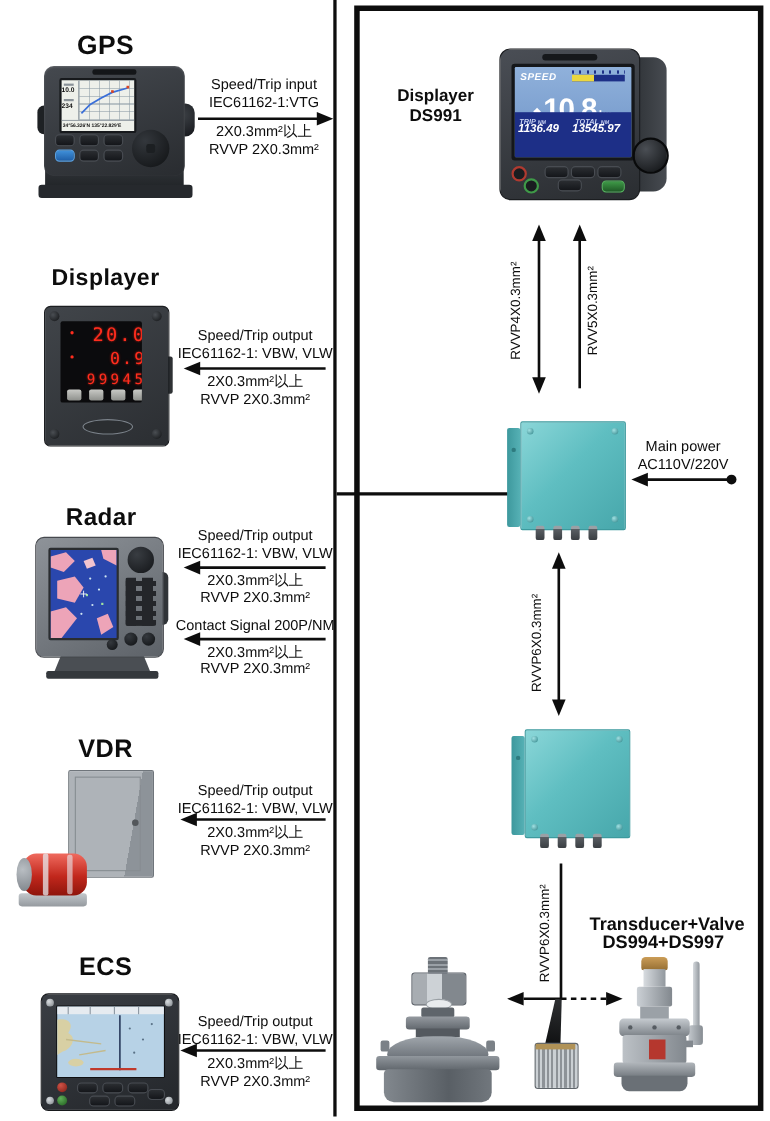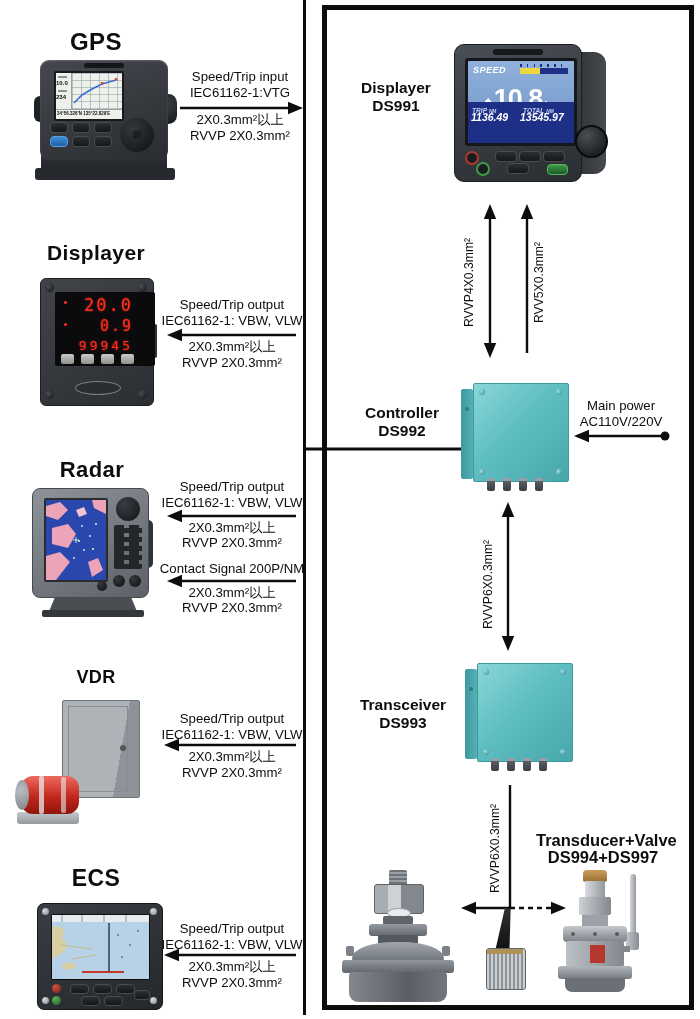--- a/index.html
+++ b/index.html
@@ -105,21 +105,21 @@
         <polygon points="566,908 551,901.8 551,914.2" stroke="none"></polygon>
       </g>
     </g>
   </svg>
 
   <div class="abs" style="left:322px;top:5px;width:362px;height:995px;border:5px solid #0d0d0d"></div>
 
   <div class="name-lbl" style="left:46px;top:28px;width:100px;font-size:24px">GPS</div>
   <div class="name-lbl" style="left:36px;top:241px;width:120px;font-size:21px">Displayer</div>
   <div class="name-lbl" style="left:42px;top:457px;width:100px;font-size:22px">Radar</div>
-  <div class="name-lbl" style="left:46px;top:667px;width:100px;font-size:18px">VDR</div>
+  <div class="name-lbl" style="left:46px;top:667px;width:100px;font-size:23px">VDR</div>
   <div class="name-lbl" style="left:46px;top:865px;width:100px;font-size:23px">ECS</div>
 
   <div class="conn-lbl" style="left:165px;top:69px">Speed/Trip input</div>
   <div class="conn-lbl" style="left:165px;top:85px">IEC61162-1:VTG</div>
   <div class="conn-lbl" style="left:165px;top:112px">2X0.3mm²以上</div>
   <div class="conn-lbl" style="left:165px;top:128px">RVVP 2X0.3mm²</div>
 
   <div class="conn-lbl" style="left:157px;top:297px">Speed/Trip output</div>
   <div class="conn-lbl" style="left:157px;top:313px">IEC61162-1: VBW, VLW</div>
   <div class="conn-lbl" style="left:157px;top:339px">2X0.3mm²以上</div>
@@ -143,28 +143,20 @@
   <div class="conn-lbl" style="left:157px;top:937px">IEC61162-1: VBW, VLW</div>
   <div class="conn-lbl" style="left:157px;top:959px">2X0.3mm²以上</div>
   <div class="conn-lbl" style="left:157px;top:975px">RVVP 2X0.3mm²</div>
 
   <div class="conn-lbl" style="left:546px;top:398px">Main power</div>
   <div class="conn-lbl" style="left:546px;top:414px">AC110V/220V</div>
 
   <div class="abs" style="left:340px;top:79px;width:112px">
     <div class="sub-lbl" style="position:static">Displayer</div>
     <div class="sub-lbl" style="position:static">DS991</div>
-  </div>
-  <div class="abs" style="left:346px;top:404px;width:112px">
-    <div class="sub-lbl" style="position:static">Controller</div>
-    <div class="sub-lbl" style="position:static">DS992</div>
-  </div>
-  <div class="abs" style="left:347px;top:696px;width:112px">
-    <div class="sub-lbl" style="position:static">Transceiver</div>
-    <div class="sub-lbl" style="position:static">DS993</div>
   </div>
   <div class="abs" style="left:536px;top:832px;width:134px">
     <div class="big-lbl" style="position:static">Transducer+Valve</div>
     <div class="big-lbl" style="position:static">DS994+DS997</div>
   </div>
 
   <div class="vcab" style="left:462px;top:212px;height:140px">RVVP4X0.3mm²</div>
   <div class="vcab" style="left:532px;top:212px;height:140px">RVV5X0.3mm²</div>
   <div class="vcab" style="left:481px;top:518px;height:132px">RVVP6X0.3mm²</div>
   <div class="vcab" style="left:488px;top:792px;height:112px">RVVP6X0.3mm²</div>
@@ -207,21 +199,21 @@
     </div>
   </div>
 
   <div class="abs" style="left:40px;top:278px;width:118px;height:126px">
     <div class="abs" style="left:108px;top:46px;width:9px;height:34px;background:#2e3134;border-radius:2px"></div>
     <div class="abs" style="left:0;top:0;width:112px;height:126px;background:linear-gradient(150deg,#41454a,#2b2e32);border:1px solid #1c1e21;border-radius:6px">
       <div class="screw" style="left:4px;top:4px"></div>
       <div class="screw" style="left:97px;top:4px"></div>
       <div class="screw" style="left:4px;top:111px"></div>
       <div class="screw" style="left:97px;top:111px"></div>
-      <div class="abs" style="left:14px;top:13px;width:100px;height:74px;background:#0b0b0d;border-radius:2px;overflow:hidden">
+      <div class="abs" style="left:14px;top:13px;width:74px;height:74px;background:#0b0b0d;border-radius:2px;overflow:hidden">
         <div class="abs" style="left:9px;top:9px;width:3px;height:3px;background:#ff2d1e;border-radius:50%"></div>
         <div class="led abs" style="left:0;top:3px;width:78px;font-size:17px;letter-spacing:2px">20.0</div>
         <div class="abs" style="left:9px;top:31px;width:3px;height:3px;background:#ff2d1e;border-radius:50%"></div>
         <div class="led abs" style="left:0;top:25px;width:78px;font-size:15px;letter-spacing:2px">0.9</div>
         <div class="led abs" style="left:0;top:46px;width:78px;font-size:13px;letter-spacing:3px">99945</div>
         <div class="abs" style="left:6px;top:62px;width:13px;height:10px;background:linear-gradient(#c9cac6,#8f918d);border-radius:2px"></div>
         <div class="abs" style="left:26px;top:62px;width:13px;height:10px;background:linear-gradient(#c9cac6,#8f918d);border-radius:2px"></div>
         <div class="abs" style="left:46px;top:62px;width:13px;height:10px;background:linear-gradient(#c9cac6,#8f918d);border-radius:2px"></div>
         <div class="abs" style="left:66px;top:62px;width:13px;height:10px;background:linear-gradient(#c9cac6,#8f918d);border-radius:2px"></div>
       </div>

